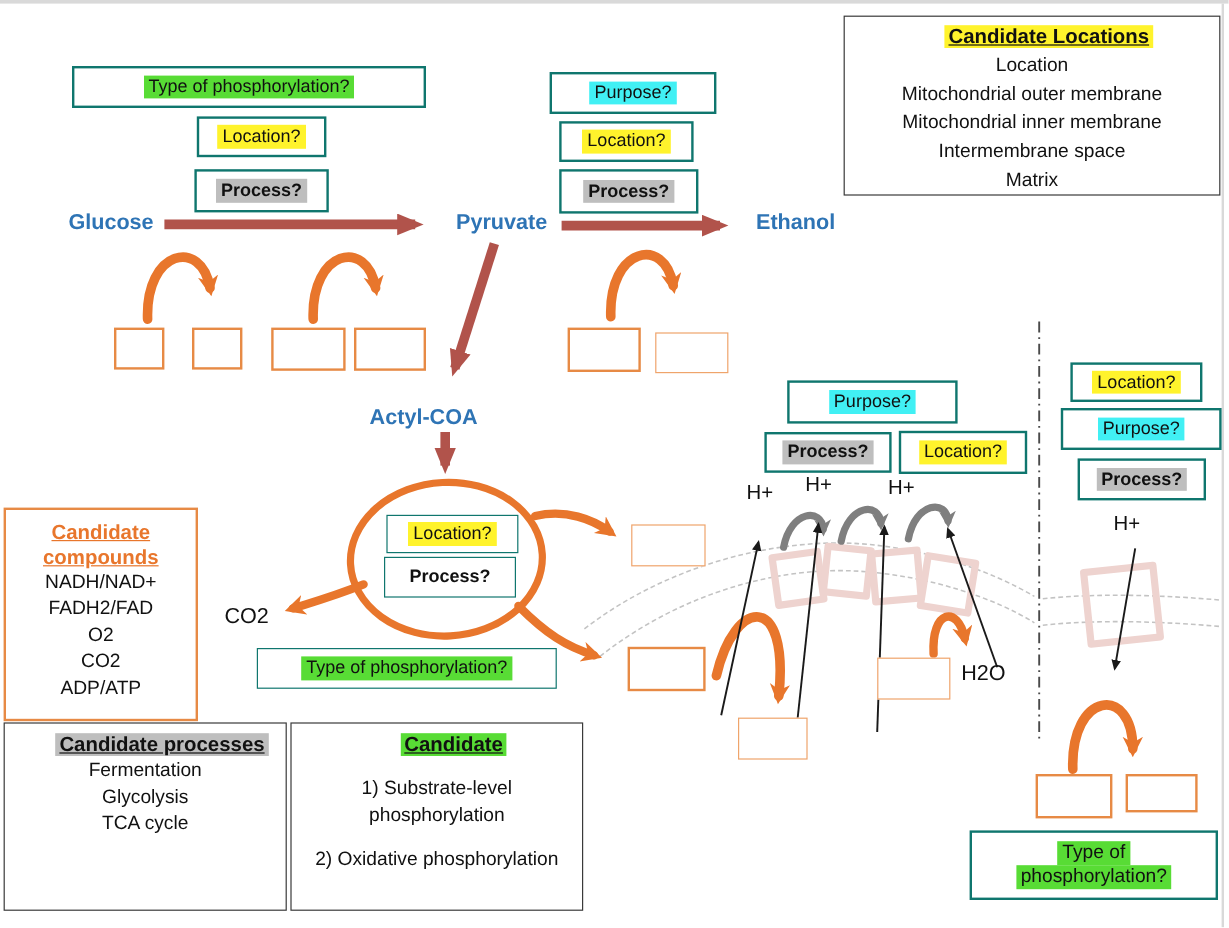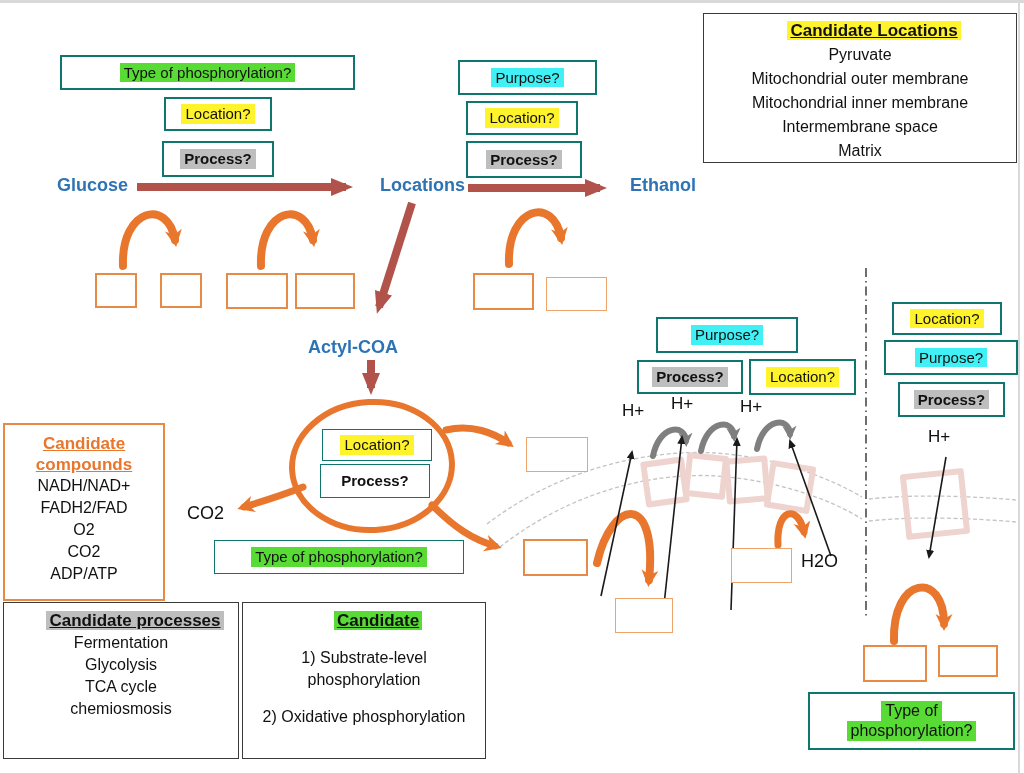--- a/index.html
+++ b/index.html
@@ -156,29 +156,29 @@
   </div>
   <div class="qbox" style="left:466px;top:101px;width:112px;height:34px;">
     <span class="hl hl-yellow">Location?</span>
   </div>
   <div class="qbox" style="left:466px;top:141px;width:116px;height:37px;">
     <span class="hl hl-gray bold">Process?</span>
   </div>
 
   <div class="refbox ref-locations" style="left:703px;top:13px;width:314px;height:150px;">
     <div class="title"><span class="tl hl-yellow">Candidate Locations</span></div>
-    <div>Pyruvate</div>
+    <div>Location</div>
     <div>Mitochondrial outer membrane</div>
     <div>Mitochondrial inner membrane</div>
     <div>Intermembrane space</div>
     <div>Matrix</div>
   </div>
 
   <div class="mol" style="left:57px;top:175px;">Glucose</div>
-  <div class="mol" style="left:380px;top:175px;">Locations</div>
+  <div class="mol" style="left:380px;top:175px;">Pyruvate</div>
   <div class="mol" style="left:630px;top:175px;">Ethanol</div>
   <div class="mol" style="left:308px;top:337px;">Actyl-COA</div>
   <div class="chem" style="left:187px;top:503px;">CO2</div>
   <div class="chem" style="left:801px;top:551px;">H2O</div>
   <div class="hplus" style="left:622px;top:401px;">H+</div>
   <div class="hplus" style="left:671px;top:394px;">H+</div>
   <div class="hplus" style="left:740px;top:397px;">H+</div>
   <div class="hplus" style="left:928px;top:427px;">H+</div>
 
   <div class="ansbox" style="left:95px;top:273px;width:42px;height:35px;"></div>
@@ -238,21 +238,20 @@
     <div>O2</div>
     <div>CO2</div>
     <div>ADP/ATP</div>
   </div>
 
   <div class="refbox ref-processes" style="left:3px;top:602px;width:236px;height:157px;">
     <div class="title"><span class="tl hl-gray">Candidate processes</span></div>
     <div>Fermentation</div>
     <div>Glycolysis</div>
     <div>TCA cycle</div>
-    <div>chemiosmosis</div>
   </div>
 
   <div class="refbox ref-phos" style="left:242px;top:602px;width:244px;height:157px;">
     <div class="title"><span class="tl hl-green">Candidate</span></div>
     <div class="item">1) Substrate-level phosphorylation</div>
     <div class="item">2) Oxidative phosphorylation</div>
   </div>
 
 </div>
 

